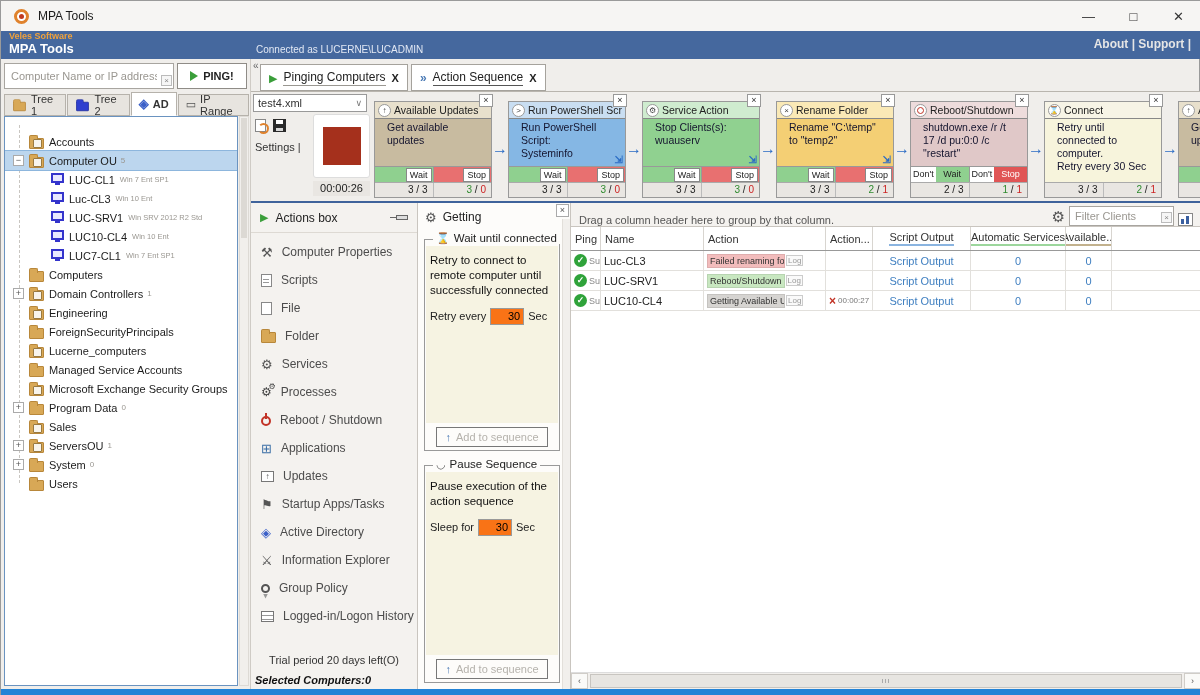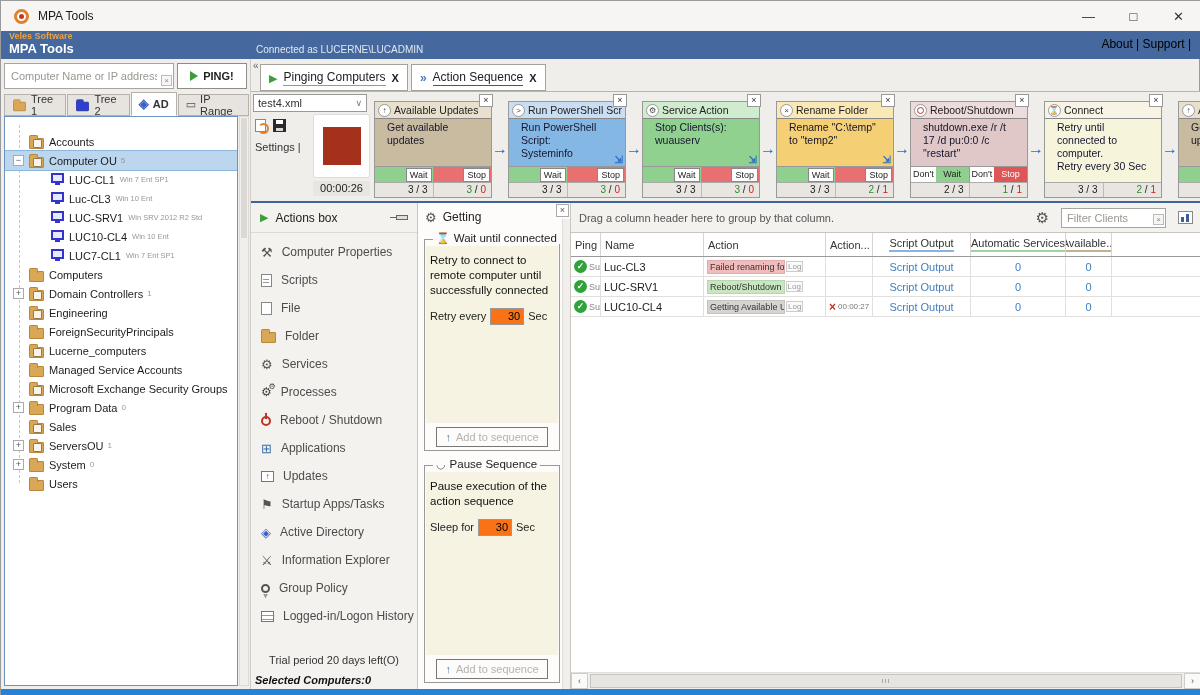--- a/index.html
+++ b/index.html
@@ -13,21 +13,21 @@
   .title-text{margin-left:9px;font-size:12px;color:#1a1a1a}
   .win-controls{margin-left:auto;display:flex;height:30px}
   .win-btn{width:45px;display:flex;align-items:center;justify-content:center;font-size:13px;color:#333}
 
   
   .header{position:absolute;top:30px;width:1200px;height:28px;background:#45689e}
   .brand{position:absolute;left:8px;top:0;line-height:1.1;padding-top:1px}
   .brand-small{font-size:9px;color:#f0a23c;font-weight:bold}
   .brand-name{font-size:13px;color:#fff;font-weight:bold}
   .connected{position:absolute;left:255px;bottom:4px;font-size:10px;color:#e2e8f4}
-  .header-links{position:absolute;right:10px;top:6px;font-size:12px;color:#000000;font-weight:normal}
+  .header-links{position:absolute;right:10px;top:6px;font-size:12px;color:#e5e5e5;font-weight:bold}
 
   
   .left-panel{position:absolute;left:0;top:58px;width:250px;height:630px;background:#f0eeeb;border-right:1px solid #cfcbc5}
   .search-row{position:absolute;left:3px;top:4px;right:3px;height:26px;display:flex}
   .search-wrap{flex:1;position:relative}
   .search-wrap input{width:100%;height:100%;border:1px solid #a8a5a0;background:#fff;font-size:11px;padding:0 16px 0 6px;color:#444}
   .search-wrap input::placeholder{color:#9a9791}
   .mini-clear{position:absolute;right:2px;bottom:3px;width:11px;height:11px;border:1px solid #bbb;background:#f6f6f6;font-size:8px;line-height:9px;text-align:center;color:#888}
   .ping-btn{width:70px;margin-left:3px;background:#fff;border:1px solid #8f8c87;font-size:11px;font-weight:bold;color:#222;display:flex;align-items:center;justify-content:center;gap:5px}
   .play-tri{width:0;height:0;border-left:8px solid #3a9e3a;border-top:5px solid transparent;border-bottom:5px solid transparent}
@@ -143,21 +143,21 @@
   .fs-body{background:#f6f3e2;margin:6px 1px 0;flex:1;padding:7px 4px 4px}
   .fs-desc{font-size:11.5px;color:#111;line-height:1.3}
   .fs-field{margin-top:10px;font-size:11px;display:flex;align-items:center;gap:4px;color:#222}
   .fs-field input{width:34px;height:17px;border:1px solid #999;font-size:11px;text-align:right;padding-right:3px;background:#f97316}
   .fs-foot{height:27px;background:#fdfcfa;display:flex;align-items:center;justify-content:center;flex:none}
   .addseq-btn{border:1px solid #777;background:#fdfcfa;color:#b5b2ac;font-size:11px;padding:3px 8px;display:flex;gap:5px;align-items:center}
   .addseq-btn .up{color:#4a7ab5;font-weight:bold}
 
   
   .gridwrap{flex:1;background:#fff;display:flex;flex-direction:column;position:relative}
-  .grid-top{height:30px;background:#f4f2ef;display:flex;align-items:center;padding:0 8px;border-bottom:1px solid #c9c5bf;gap:12px}
+  .grid-top{height:24px;background:#f4f2ef;display:flex;align-items:flex-end;padding:0 8px;border-bottom:1px solid #c9c5bf;gap:4px}
   .group-hint{font-size:11px;color:#555}
   .grid-top .gear{margin-left:auto;font-size:15px;color:#555}
   .filter-wrap{position:relative;width:105px;height:20px}
   .filter-wrap input{width:100%;height:100%;border:1px solid #a8a5a0;font-size:11px;padding:0 14px 0 5px;background:#fff;color:#444}
   .filter-wrap input::placeholder{color:#9a9791}
   .grid-head{display:flex;height:24px;border-bottom:1px solid #999;align-items:stretch}
   .gh{display:flex;align-items:center;font-size:11px;color:#333;padding:0 4px;border-right:1px solid #d8d5d0;overflow:hidden;white-space:nowrap}
   .gh.ctr{justify-content:center}
   .c1{width:30px}.c2{width:103px}.c3{width:122px}.c4{width:47px}.c5{width:98px}.c6{width:95px}.c7{width:46px}.c8{flex:1;border-right:none}
   .u-blue{border-bottom:2px solid #8ab4e0;padding-bottom:1px}

